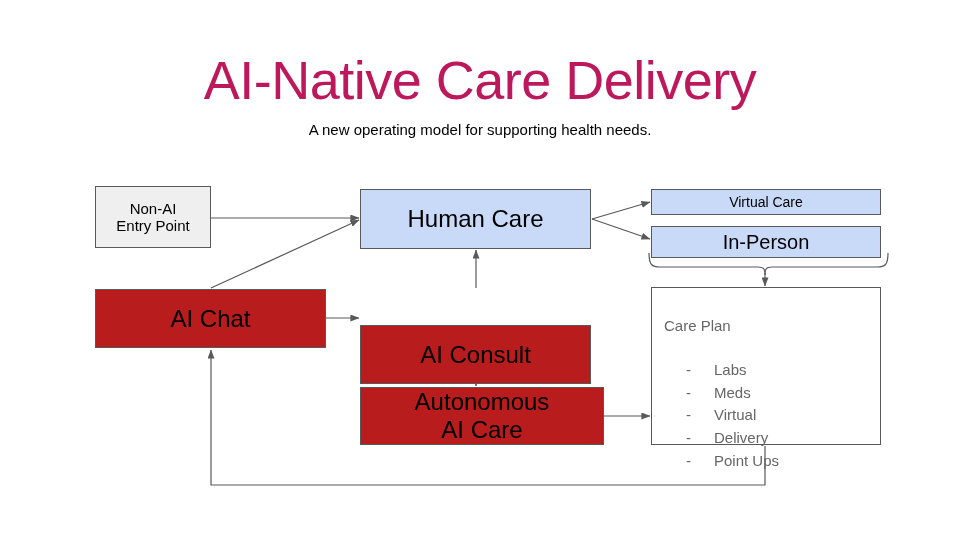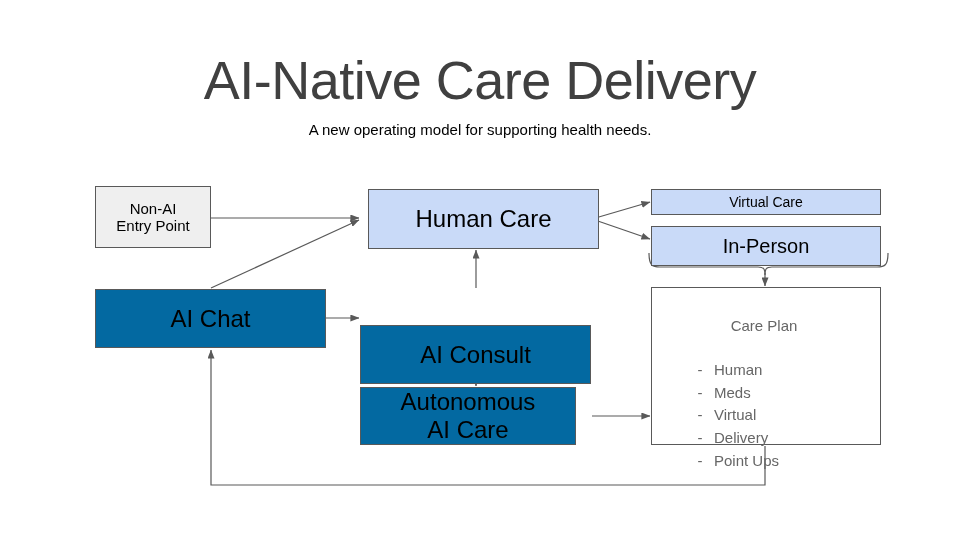--- a/index.html
+++ b/index.html
@@ -18,21 +18,21 @@
 
   
   #title {
     position: absolute;
     left: 0;
     top: 52px;
     width: 960px;
     text-align: center;
     font-size: 54px;
     font-weight: 400;
-    color: #404040;
+    color: #be185d;
     letter-spacing: -0.5px;
     line-height: 1.05;
   }
   #subtitle {
     position: absolute;
     left: 0;
     top: 121px;
     width: 960px;
     text-align: center;
     font-size: 15px;
@@ -48,60 +48,59 @@
     border: 1px solid #595959;
     display: flex;
     align-items: center;
     justify-content: center;
     text-align: center;
     color: #000000;
     line-height: 1.15;
     white-space: pre-line;
   }
   .fill-blue  { background: #c9daf8; }
-  .fill-green { background: #0369a1; }
+  .fill-green { background: #b91c1c; }
   .fill-gray  { background: #efefef; }
   .fill-white { background: #ffffff; }
 
   
   #node-nonai {
     left: 95px; top: 186px; width: 116px; height: 62px;
     font-size: 15px;
   }
   #node-humancare {
     left: 360px; top: 189px; width: 231px; height: 60px;
     font-size: 24px;
-    margin-left: 8px;
   }
   #node-virtualcare {
     left: 651px; top: 189px; width: 230px; height: 26px;
     font-size: 14px;
   }
   #node-inperson {
-    left: 651px; top: 226px; width: 230px; height: 40px;
+    left: 651px; top: 226px; width: 230px; height: 32px;
     font-size: 20px;
   }
   #node-aichat {
     left: 95px; top: 289px; width: 231px; height: 59px;
     font-size: 24px;
   }
   #node-aiconsult {
     left: 360px; top: 289px; width: 231px; height: 59px;
     font-size: 24px;
     margin-top: 36px;
   }
   #node-autonomous {
-    left: 360px; top: 387px; width: 216px; height: 58px;
+    left: 360px; top: 387px; width: 244px; height: 58px;
     font-size: 24px;
   }
   #node-careplan {
     left: 651px; top: 287px; width: 230px; height: 158px;
     display: block;
     padding: 12px 16px 0 12px;
-    text-align: center;
+    text-align: left;
   }
   #node-careplan .cp-title {
     font-size: 15px;
     color: #666666;
     line-height: 1.0;
     margin-bottom: 7px;
   }
   #node-careplan ul {
     list-style: none;
     margin: 0;
@@ -190,16 +189,16 @@
 
   <div class="node fill-green" id="node-aichat">AI Chat</div>
 
   <div class="node fill-green" id="node-aiconsult">AI Consult</div>
 
   <div class="node fill-green" id="node-autonomous">Autonomous
 AI Care</div>
 
   <div class="node fill-white" id="node-careplan">
     <div class="cp-title">Care Plan</div>
-    <ul id="careplan-list"><li><span class="dash">-</span><span>Human</span></li><li><span class="dash">-</span><span>Meds</span></li><li><span class="dash">-</span><span>Virtual</span></li><li><span class="dash">-</span><span>Delivery</span></li><li><span class="dash">-</span><span>Point Ups</span></li></ul>
+    <ul id="careplan-list"><li><span class="dash">-</span><span>Labs</span></li><li><span class="dash">-</span><span>Meds</span></li><li><span class="dash">-</span><span>Virtual</span></li><li><span class="dash">-</span><span>Delivery</span></li><li><span class="dash">-</span><span>Point Ups</span></li></ul>
   </div>
 
 </div>
 
 </body></html>

